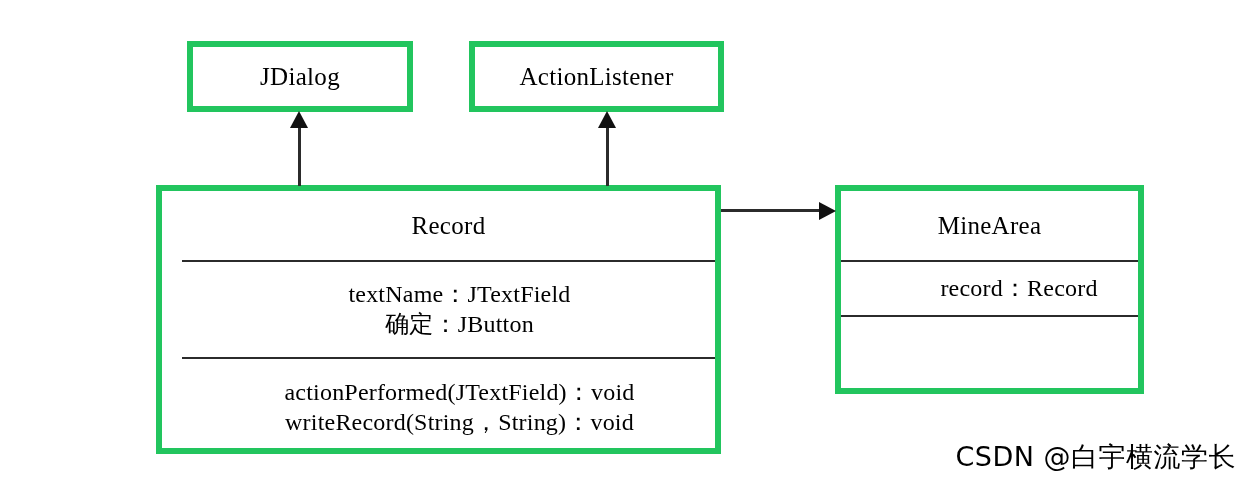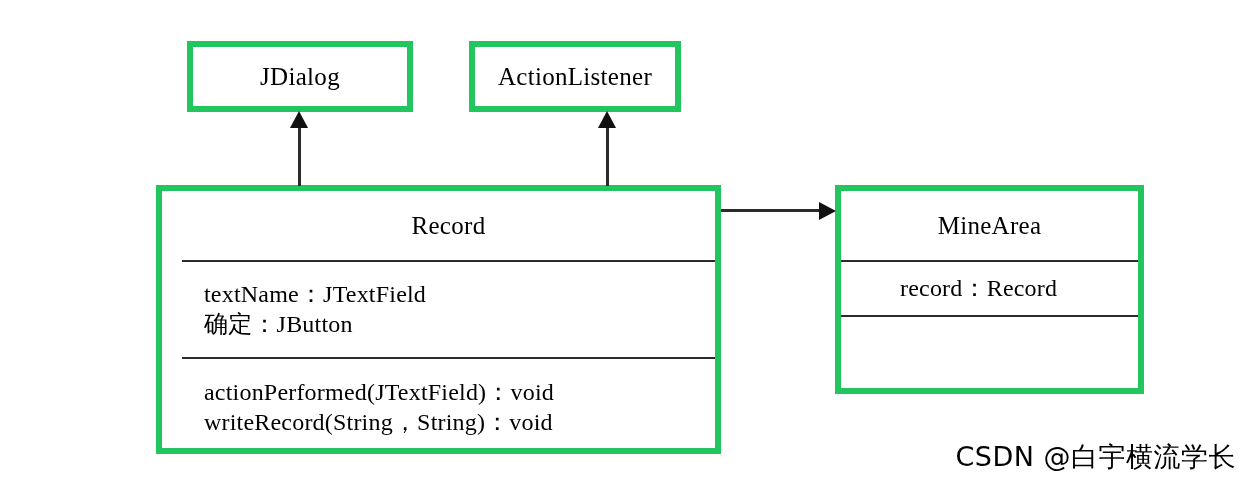--- a/index.html
+++ b/index.html
@@ -44,41 +44,41 @@
   }
 
   .uml-title {
     text-align: center;
     font-size: 25px;
     line-height: 1.1;
     letter-spacing: 0.3px;
   }
 
   .uml-row {
-    text-align: left;
+    text-align: center;
     padding-left: 22px;
     font-size: 24px;
     line-height: 1.22;
     white-space: nowrap;
     letter-spacing: 0.2px;
   }
 
   
   #box-jdialog {
     left: 187px;
     top: 41px;
     width: 226px;
     height: 71px;
   }
   #box-jdialog .uml-section { height: 100%; }
 
   #box-actionlistener {
     left: 469px;
     top: 41px;
-    width: 212px;
+    width: 255px;
     height: 71px;
   }
   #box-actionlistener .uml-section { height: 100%; }
 
   #box-record {
     left: 156px;
     top: 185px;
     width: 565px;
     height: 269px;
     padding-left: 20px;

